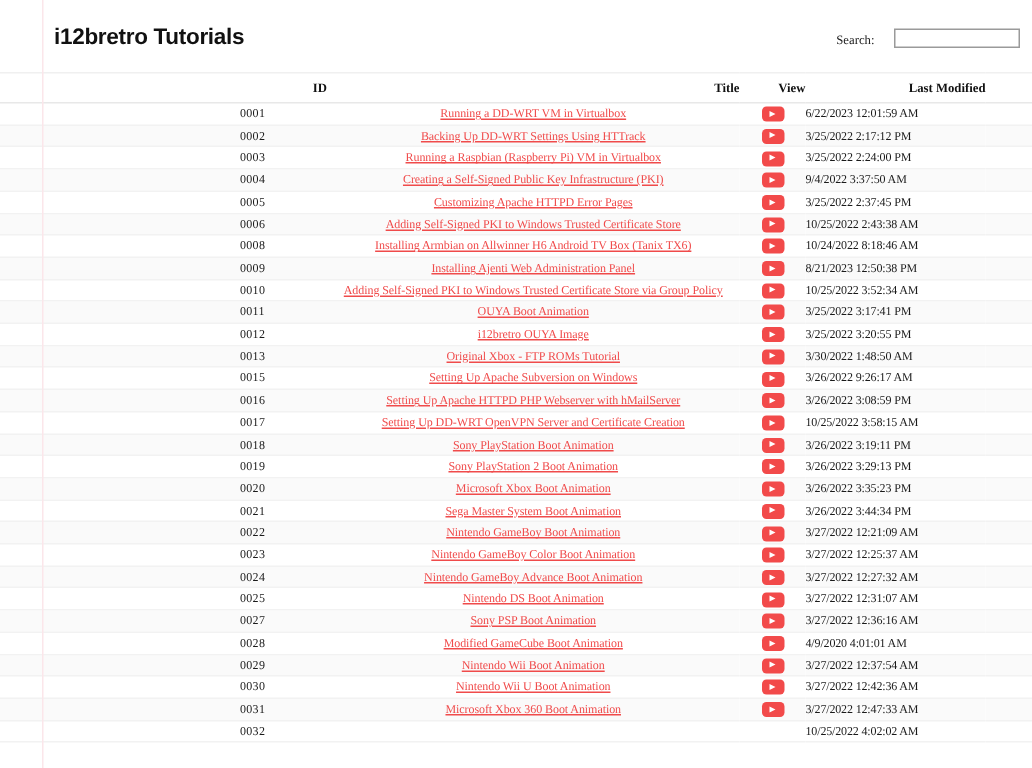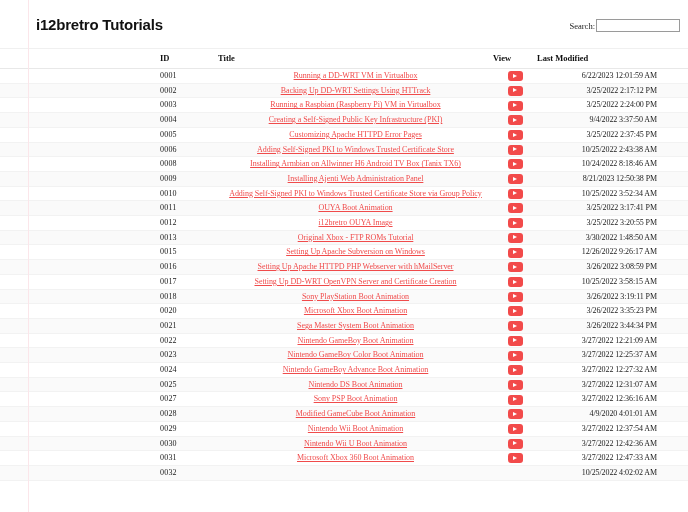--- a/index.html
+++ b/index.html
@@ -51,21 +51,21 @@
     letter-spacing: -0.2px;
     color: #111111;
     white-space: nowrap;
   }
   .search-wrap {
     position: absolute;
     right: 8px;
     top: 19px;
     display: flex;
     align-items: center;
-    gap: 1px;
+    gap: 13px;
   }
   .search-label {
     font-family: "Liberation Serif", "DejaVu Serif", serif;
     font-size: 8.5px;
     color: #222222;
     white-space: nowrap;
   }
   .search-input {
     width: 78px;
     height: 11px;
@@ -87,21 +87,21 @@
   }
   table.tutorials thead th {
     font-family: "Liberation Serif", "DejaVu Serif", serif;
     font-weight: bold;
     font-size: 8.5px;
     color: #111111;
     padding: 4px 0 5px 0;
     border-bottom: 1px solid #e8e8e8;
     border-top: 1px solid #f0f0f0;
     background: #ffffff;
-    text-align: left;
+    text-align: right;
   }
   col.c-id     { width: 58px; }
   col.c-title  { width: 275px; }
   col.c-view   { width: 44px; }
   col.c-date   { width: 120px; }
   col.c-pad-l  { width: 160px; }
   col.c-pad-r  { width: 31px; }
 
   table.tutorials tbody td {
     padding: 0;
@@ -128,21 +128,21 @@
   td.cell-title a {
     color: #f04b4b;
     text-decoration: underline;
     font-size: 8px;
     letter-spacing: -0.05px;
   }
   td.cell-view {
     text-align: center;
   }
   td.cell-date {
-    text-align: right;
+    text-align: left;
     font-size: 8px;
     color: #1a1a1a;
     letter-spacing: -0.1px;
   }
 
   
   .yt-btn {
     display: inline-block;
     width: 15px;
     height: 10px;
@@ -293,21 +293,21 @@
           <td class="cell-title"><a href="#">Original Xbox - FTP ROMs Tutorial</a></td>
           <td class="cell-view"><span class="yt-btn"></span></td>
           <td class="cell-date">3/30/2022 1:48:50 AM</td>
           <td></td>
         </tr>
         <tr>
           <td></td>
           <td class="cell-id">0015</td>
           <td class="cell-title"><a href="#">Setting Up Apache Subversion on Windows</a></td>
           <td class="cell-view"><span class="yt-btn"></span></td>
-          <td class="cell-date">12/26/2022 9:26:17 AM</td>
+          <td class="cell-date">3/26/2022 9:26:17 AM</td>
           <td></td>
         </tr>
         <tr>
           <td></td>
           <td class="cell-id">0016</td>
           <td class="cell-title"><a href="#">Setting Up Apache HTTPD PHP Webserver with hMailServer</a></td>
           <td class="cell-view"><span class="yt-btn"></span></td>
           <td class="cell-date">3/26/2022 3:08:59 PM</td>
           <td></td>
         </tr>
@@ -318,20 +318,28 @@
           <td class="cell-view"><span class="yt-btn"></span></td>
           <td class="cell-date">10/25/2022 3:58:15 AM</td>
           <td></td>
         </tr>
         <tr>
           <td></td>
           <td class="cell-id">0018</td>
           <td class="cell-title"><a href="#">Sony PlayStation Boot Animation</a></td>
           <td class="cell-view"><span class="yt-btn"></span></td>
           <td class="cell-date">3/26/2022 3:19:11 PM</td>
+          <td></td>
+        </tr>
+        <tr>
+          <td></td>
+          <td class="cell-id">0019</td>
+          <td class="cell-title"><a href="#">Sony PlayStation 2 Boot Animation</a></td>
+          <td class="cell-view"><span class="yt-btn"></span></td>
+          <td class="cell-date">3/26/2022 3:29:13 PM</td>
           <td></td>
         </tr>
         <tr>
           <td></td>
           <td class="cell-id">0020</td>
           <td class="cell-title"><a href="#">Microsoft Xbox Boot Animation</a></td>
           <td class="cell-view"><span class="yt-btn"></span></td>
           <td class="cell-date">3/26/2022 3:35:23 PM</td>
           <td></td>
         </tr>

